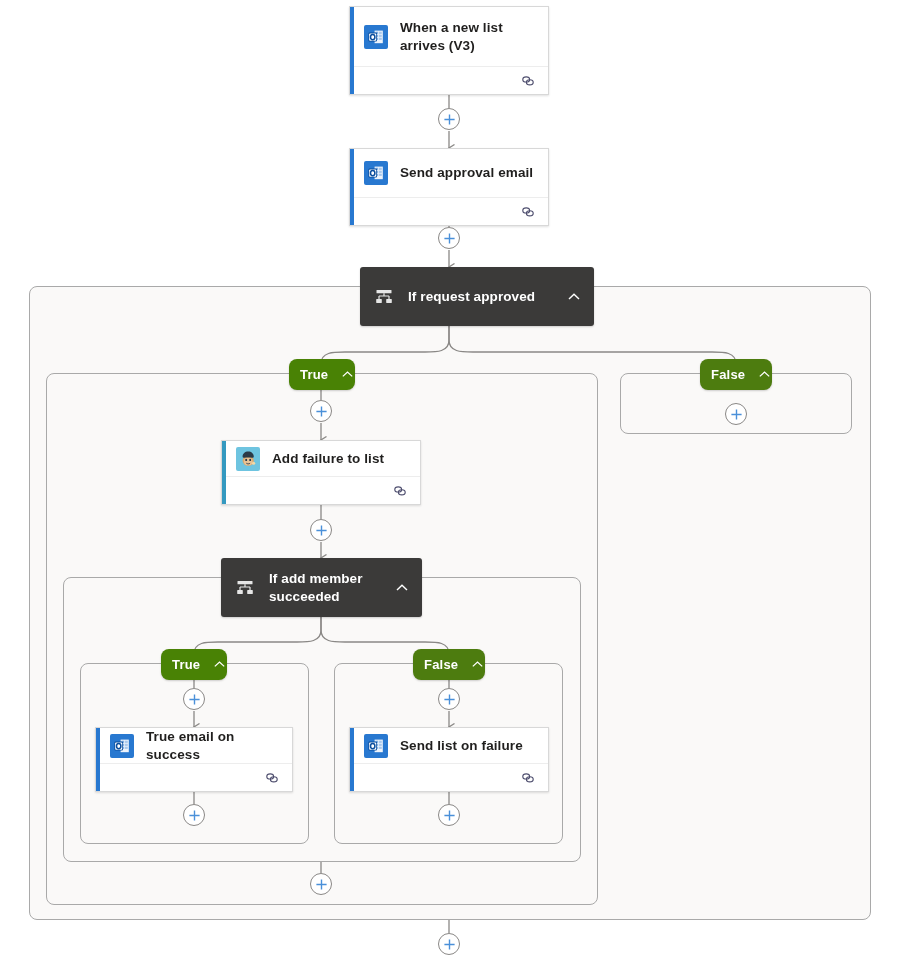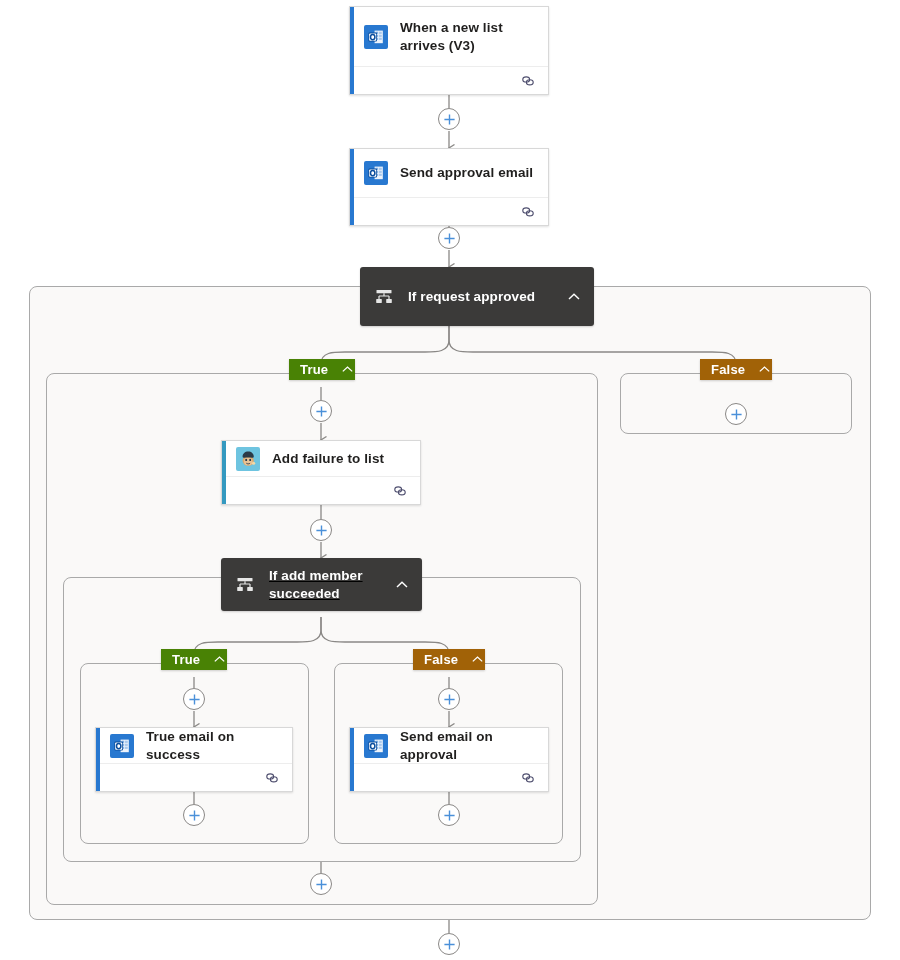--- a/index.html
+++ b/index.html
@@ -78,33 +78,33 @@
   .cond .ctitle{
     flex:1;
     color:#ffffff;font-size:13.5px;font-weight:600;line-height:18px;
     letter-spacing:.1px;
   }
   .cond .chev{width:16px;height:16px;flex:0 0 16px;margin-left:8px;}
 
   
   .pill{
     position:absolute;
-    border-radius:0;
+    border-radius:8px;
     display:flex;align-items:center;
     padding:0 9px 0 11px;
     box-sizing:border-box;
-    height:21px;
+    height:31px;
     box-shadow:0 1px 2px rgba(0,0,0,.18);
   }
   .pill .plabel{
     color:#ffffff;font-size:13px;font-weight:700;letter-spacing:.2px;
   }
   .pill .chev{width:15px;height:15px;margin-left:12px;flex:0 0 15px;}
   .pill.true{background:#498205;}
-  .pill.false{background:#a16207;}
+  .pill.false{background:#4d7c0f;}
 
   
   .plus{
     position:absolute;
     width:22px;height:22px;
     border-radius:50%;
     background:#ffffff;
     border:1px solid #8a8886;
     box-sizing:border-box;
     display:flex;align-items:center;justify-content:center;
@@ -286,21 +286,21 @@
     <div class="footer">
       <span>
         <svg class="link-icon" width="16" height="12" viewBox="0 0 16 12" xmlns="http://www.w3.org/2000/svg">
           <ellipse cx="6.2" cy="4.4" rx="3.4" ry="2.6" fill="none" stroke="#4f4f6f" stroke-width="1.15"></ellipse>
           <ellipse cx="9.8" cy="7.3" rx="3.4" ry="2.6" fill="none" stroke="#4f4f6f" stroke-width="1.15"></ellipse>
         </svg>
       </span>
     </div>
   </div>
 
-  <div class="cond" style="left:221px;top:558px;width:201px;height:53px;text-decoration:underline;">
+  <div class="cond" style="left:221px;top:558px;width:201px;height:59px;">
     <span class="cicon">
       <svg width="20" height="20" viewBox="0 0 20 20" xmlns="http://www.w3.org/2000/svg">
         <rect x="2.5" y="3" width="15" height="3.2" rx="0.5" fill="#e6e6e6"></rect>
         <path d="M10,6.2 L10,9 M5,9 L15,9 M5,9 L5,12 M15,9 L15,12" stroke="#e6e6e6" stroke-width="1.2" fill="none"></path>
         <rect x="2.2" y="12" width="5.6" height="4" rx="0.4" fill="#e6e6e6"></rect>
         <rect x="12.2" y="12" width="5.6" height="4" rx="0.4" fill="#e6e6e6"></rect>
       </svg>
     </span>
     <span class="ctitle">If add member succeeded</span>
     <span class="chev">
@@ -367,21 +367,21 @@
           <rect x="11.7" y="3.7" width="3.1" height="2.2" fill="#2878d0" opacity=".35"></rect>
           <rect x="8.6" y="6.7" width="2.4" height="2.2" fill="#2878d0" opacity=".55"></rect>
           <rect x="11.7" y="6.7" width="3.1" height="2.2" fill="#2878d0" opacity=".35"></rect>
           <rect x="8.6" y="9.7" width="2.4" height="2.2" fill="#2878d0" opacity=".55"></rect>
           <rect x="11.7" y="9.7" width="3.1" height="2.2" fill="#2878d0" opacity=".35"></rect>
           <rect x="1.4" y="4.6" width="8.6" height="9" rx="1.1" fill="#0b4e9e"></rect>
           <rect x="2.2" y="5.4" width="7" height="7.4" rx="0.8" fill="#ffffff"></rect>
           <ellipse cx="5.7" cy="9.1" rx="2.2" ry="2.7" fill="none" stroke="#0b4e9e" stroke-width="1.5"></ellipse>
         </svg>
       </span>
-      <span class="title">Send email on approval</span>
+      <span class="title">Send list on failure</span>
     </div>
     <div class="footer">
       <span>
         <svg class="link-icon" width="16" height="12" viewBox="0 0 16 12" xmlns="http://www.w3.org/2000/svg">
           <ellipse cx="6.2" cy="4.4" rx="3.4" ry="2.6" fill="none" stroke="#4f4f6f" stroke-width="1.15"></ellipse>
           <ellipse cx="9.8" cy="7.3" rx="3.4" ry="2.6" fill="none" stroke="#4f4f6f" stroke-width="1.15"></ellipse>
         </svg>
       </span>
     </div>
   </div>

